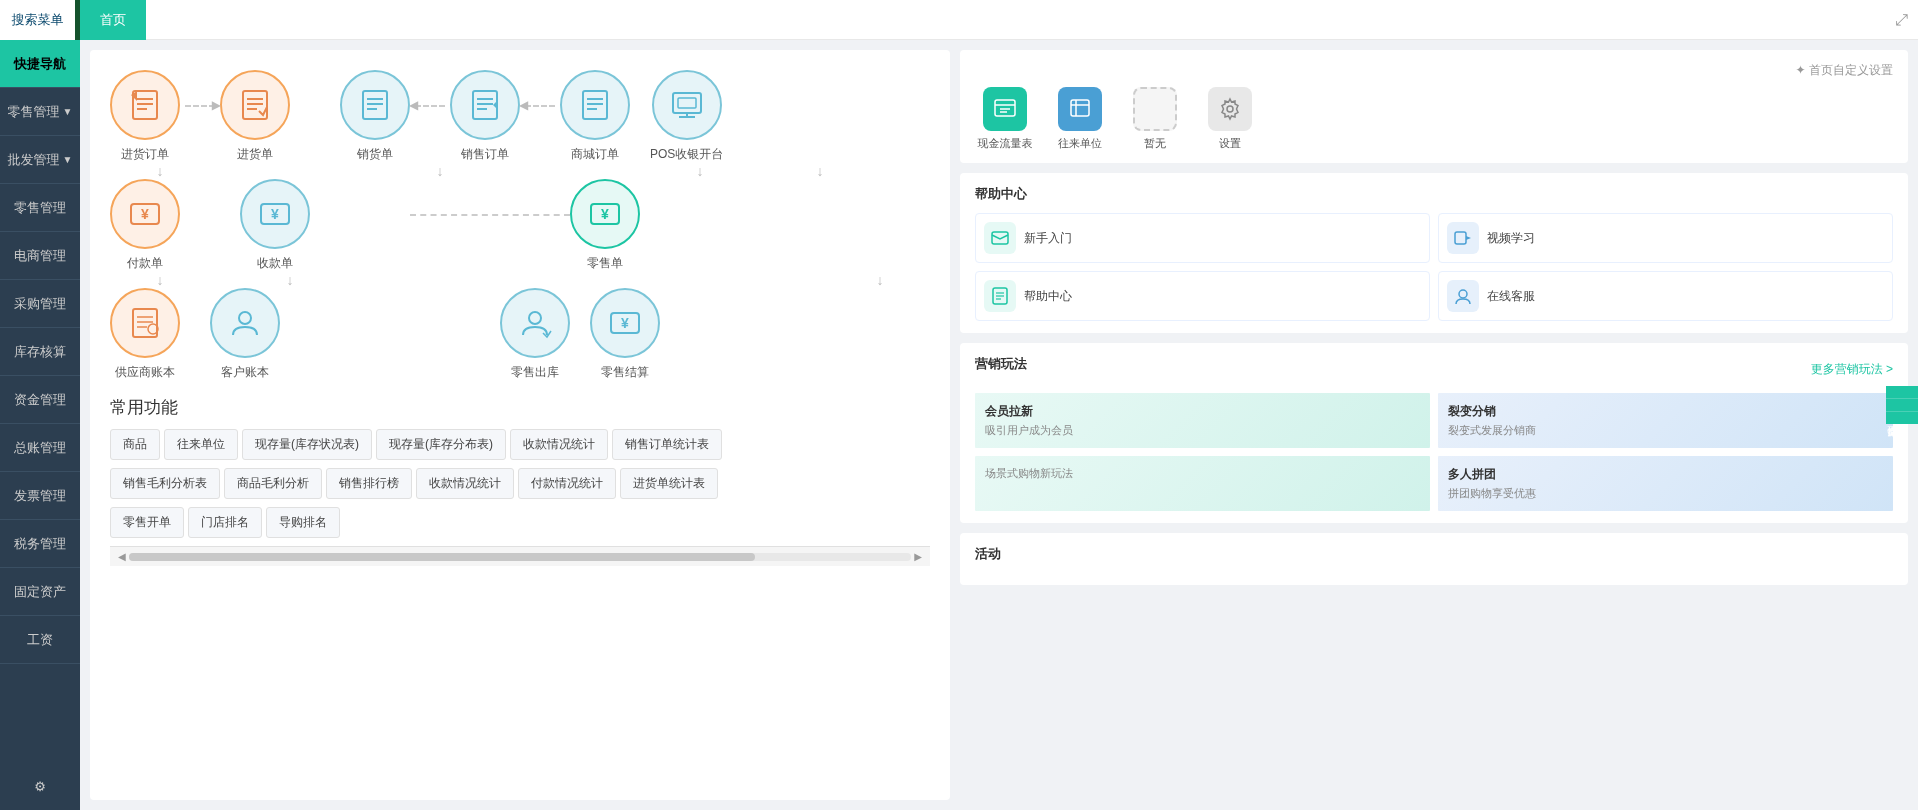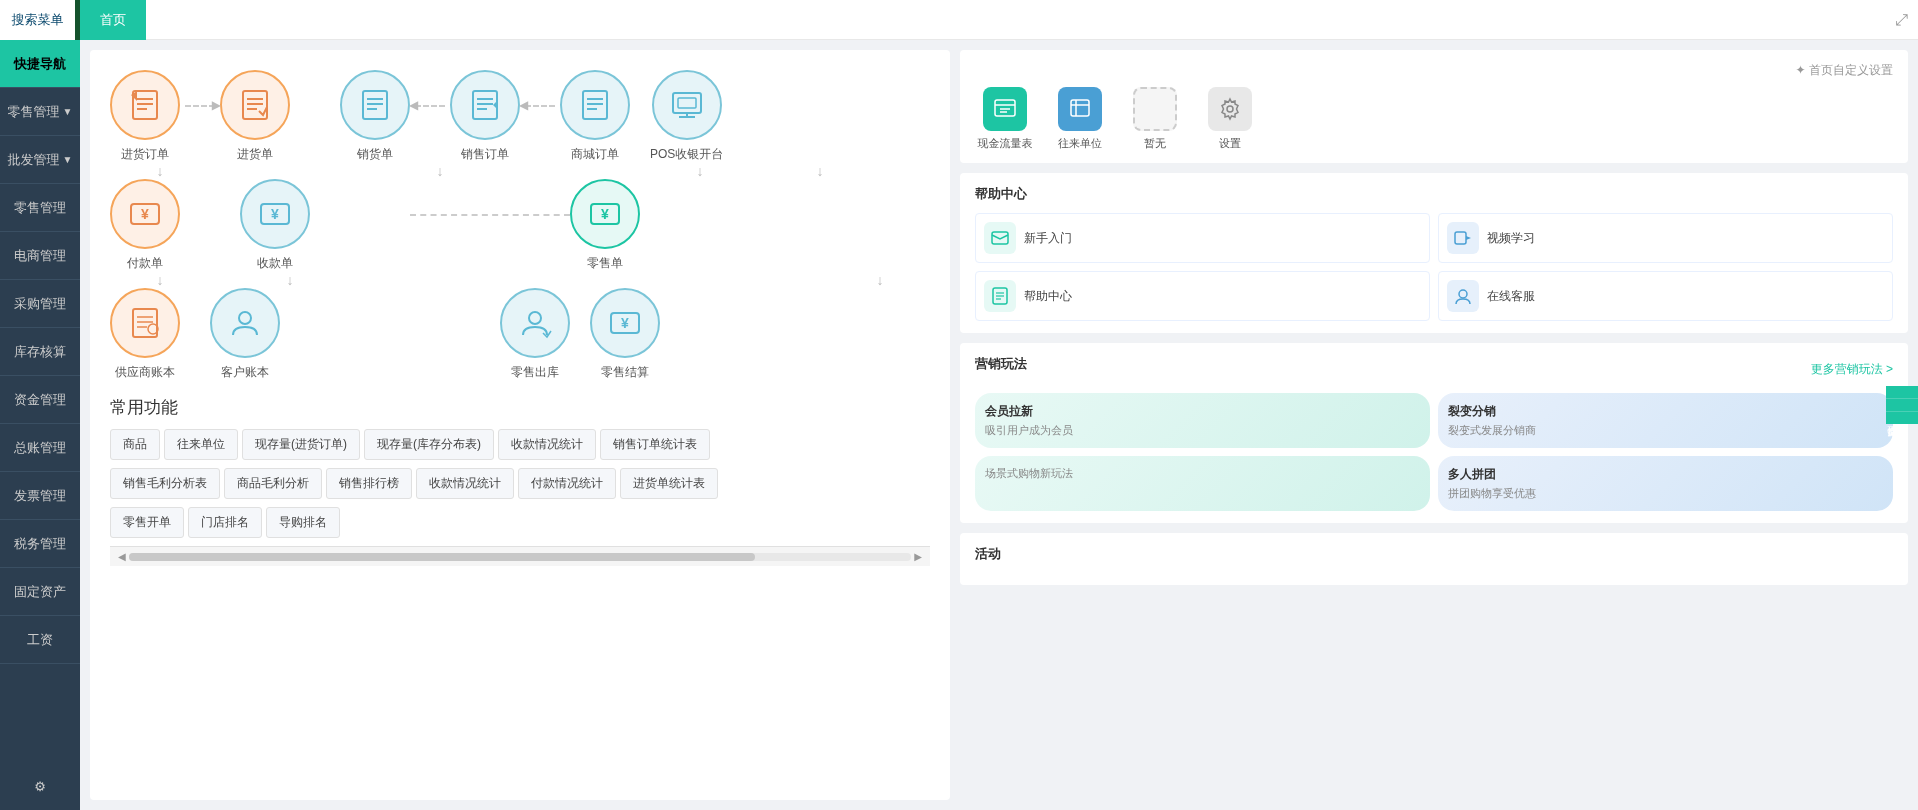--- a/index.html
+++ b/index.html
@@ -71,21 +71,21 @@
     .help-icon { width: 32px; height: 32px; border-radius: 6px; display: flex; align-items: center; justify-content: center; font-size: 16px; }
     .help-icon.teal-light { background: #e6f9f5; color: #1dc5a3; }
     .help-icon.blue-light { background: #e6f0fb; color: #4a9fd4; }
     .help-text { font-size: 12px; color: #444; }
 
     
     .marketing-section { background: #fff; border-radius: 4px; padding: 12px 15px; }
     .marketing-header { display: flex; align-items: center; justify-content: space-between; margin-bottom: 10px; }
     .more-link { font-size: 12px; color: #1dc5a3; cursor: pointer; }
     .marketing-grid { display: grid; grid-template-columns: 1fr 1fr; gap: 8px; }
-    .marketing-item { border-radius: 16px; padding: 10px; cursor: pointer; }
+    .marketing-item { border-radius: 1px; padding: 10px; cursor: pointer; }
     .marketing-item.green { background: linear-gradient(135deg, #e8f9f5, #d0f2ea); }
     .marketing-item.blue { background: linear-gradient(135deg, #e8f0fb, #d0e4f7); }
     .marketing-item-title { font-size: 12px; font-weight: bold; color: #333; margin-bottom: 3px; }
     .marketing-item-sub { font-size: 11px; color: #888; }
 
     
     .float-btns { position: fixed; right: 0; top: 50%; transform: translateY(-50%); display: flex; flex-direction: column; gap: 0; z-index: 100; }
     .float-btn { background: #1dc5a3; color: #fff; width: 32px; padding: 6px 0; text-align: center; font-size: 10px; cursor: pointer; writing-mode: horizontal-tb; }
     .float-btn + .float-btn { border-top: 1px solid rgba(255,255,255,0.2); }
 
@@ -387,21 +387,21 @@
               <div class="wf-label">零售结算</div>
             </div>
           </div>
         </div>
 
         <div class="common-funcs">
           <div class="common-funcs-title">常用功能</div>
           <div class="func-row">
             <button class="func-btn">商品</button>
             <button class="func-btn">往来单位</button>
-            <button class="func-btn">现存量(进货订单)</button>
+            <button class="func-btn">现存量(库存状况表)</button>
             <button class="func-btn">现存量(库存分布表)</button>
             <button class="func-btn">收款情况统计</button>
             <button class="func-btn">销售订单统计表</button>
           </div>
           <div class="func-row">
             <button class="func-btn">销售毛利分析表</button>
             <button class="func-btn">商品毛利分析</button>
             <button class="func-btn">销售排行榜</button>
             <button class="func-btn">收款情况统计</button>
             <button class="func-btn">付款情况统计</button>

